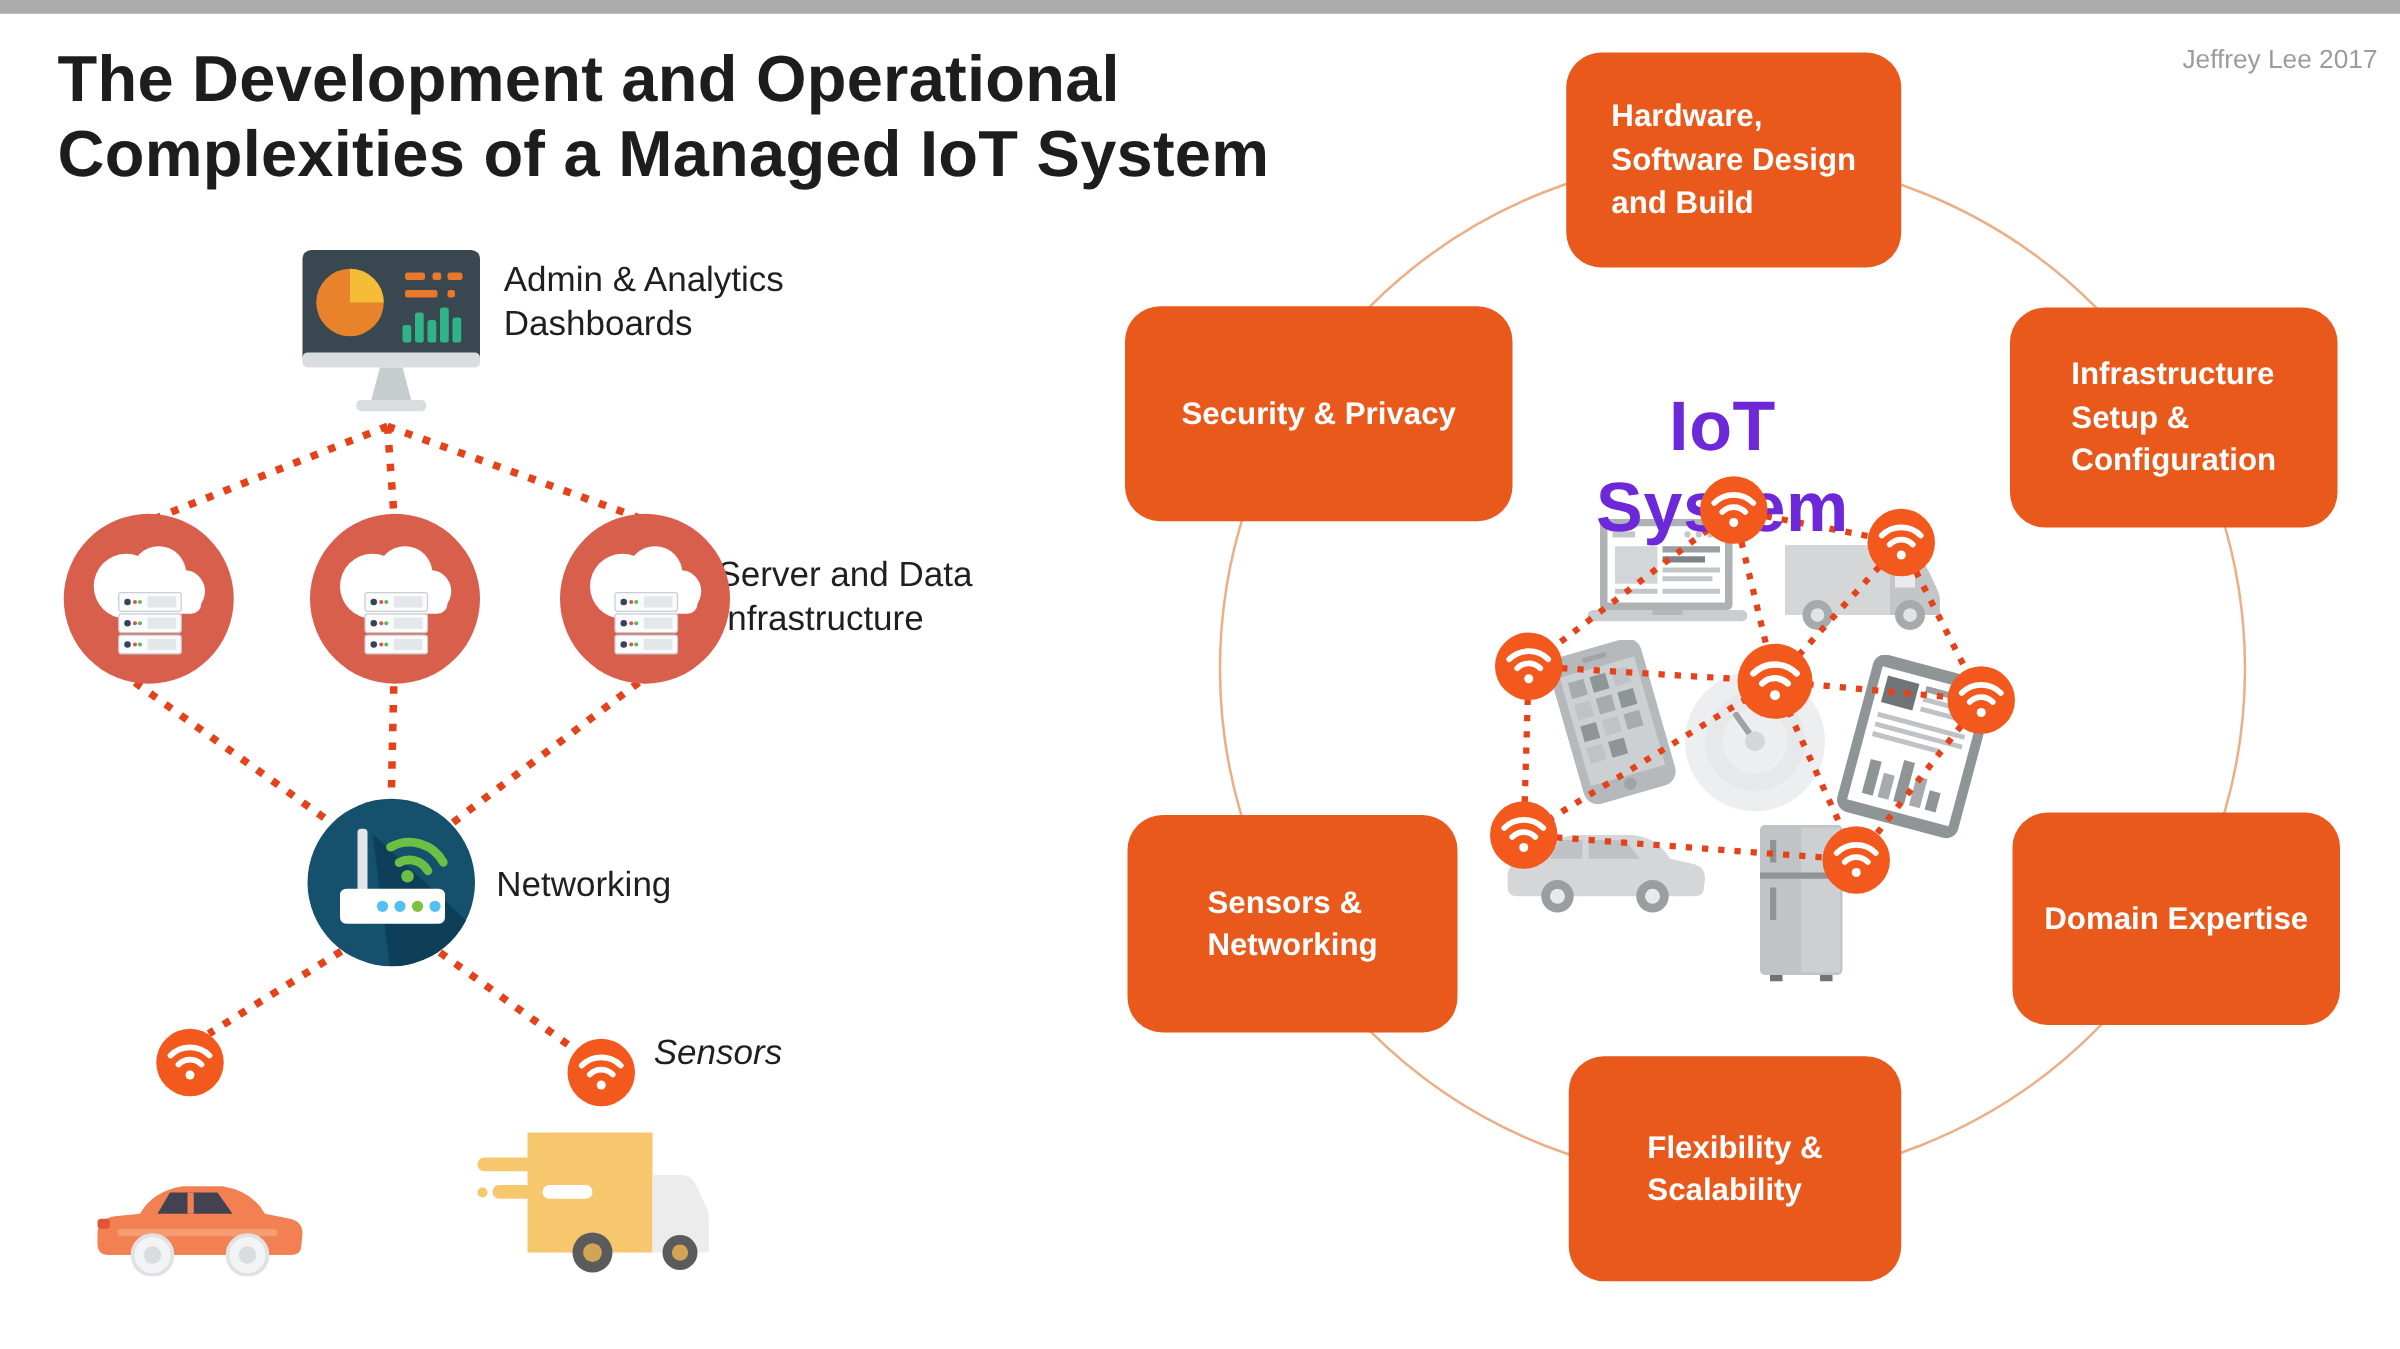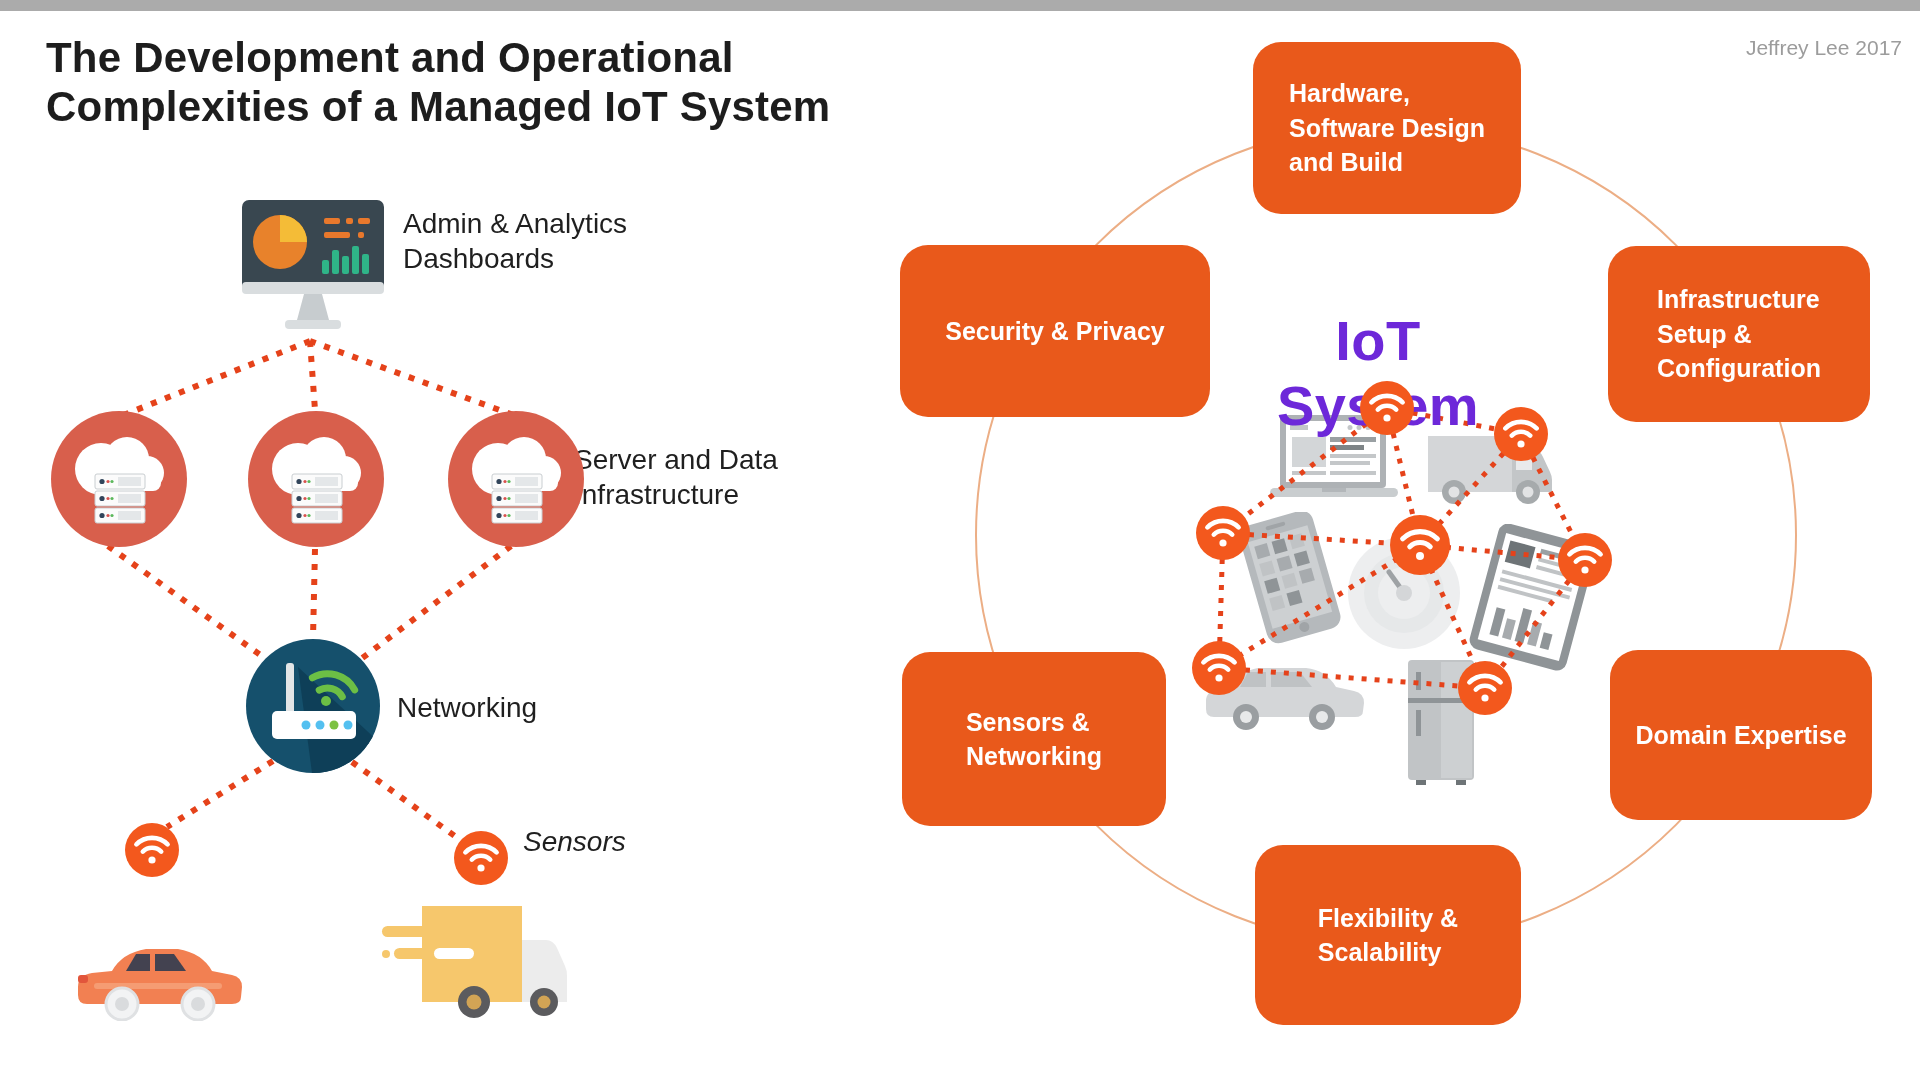--- a/index.html
+++ b/index.html
@@ -3,21 +3,21 @@
 <meta charset="utf-8">
 <style>
   html,body{margin:0;padding:0;}
   body{
     width:1920px;height:1079px;position:relative;background:#ffffff;
     font-family:"Liberation Sans", sans-serif;overflow:hidden;
   }
   .abs{position:absolute;}
   #topbar{left:0;top:0;width:1920px;height:11px;background:#ABABAB;}
   #main-title{
-    left:46px;top:34px;font-size:42px;line-height:1.16;font-weight:700;
+    left:46px;top:34px;font-size:52px;line-height:1.16;font-weight:700;
     color:#1d1d1d;white-space:pre-line;letter-spacing:.2px;
   }
   #credit{right:18px;top:36px;font-size:21px;color:#9C9C9C;}
   .flow-label{
     font-size:28px;font-weight:500;color:#1f1f1f;line-height:1.25;white-space:pre-line;
   }
   #connectors{left:0;top:0;z-index:2;pointer-events:none;}
   .devlayer{z-index:1;}
   .toplayer{z-index:3;}
   .red-circle{

